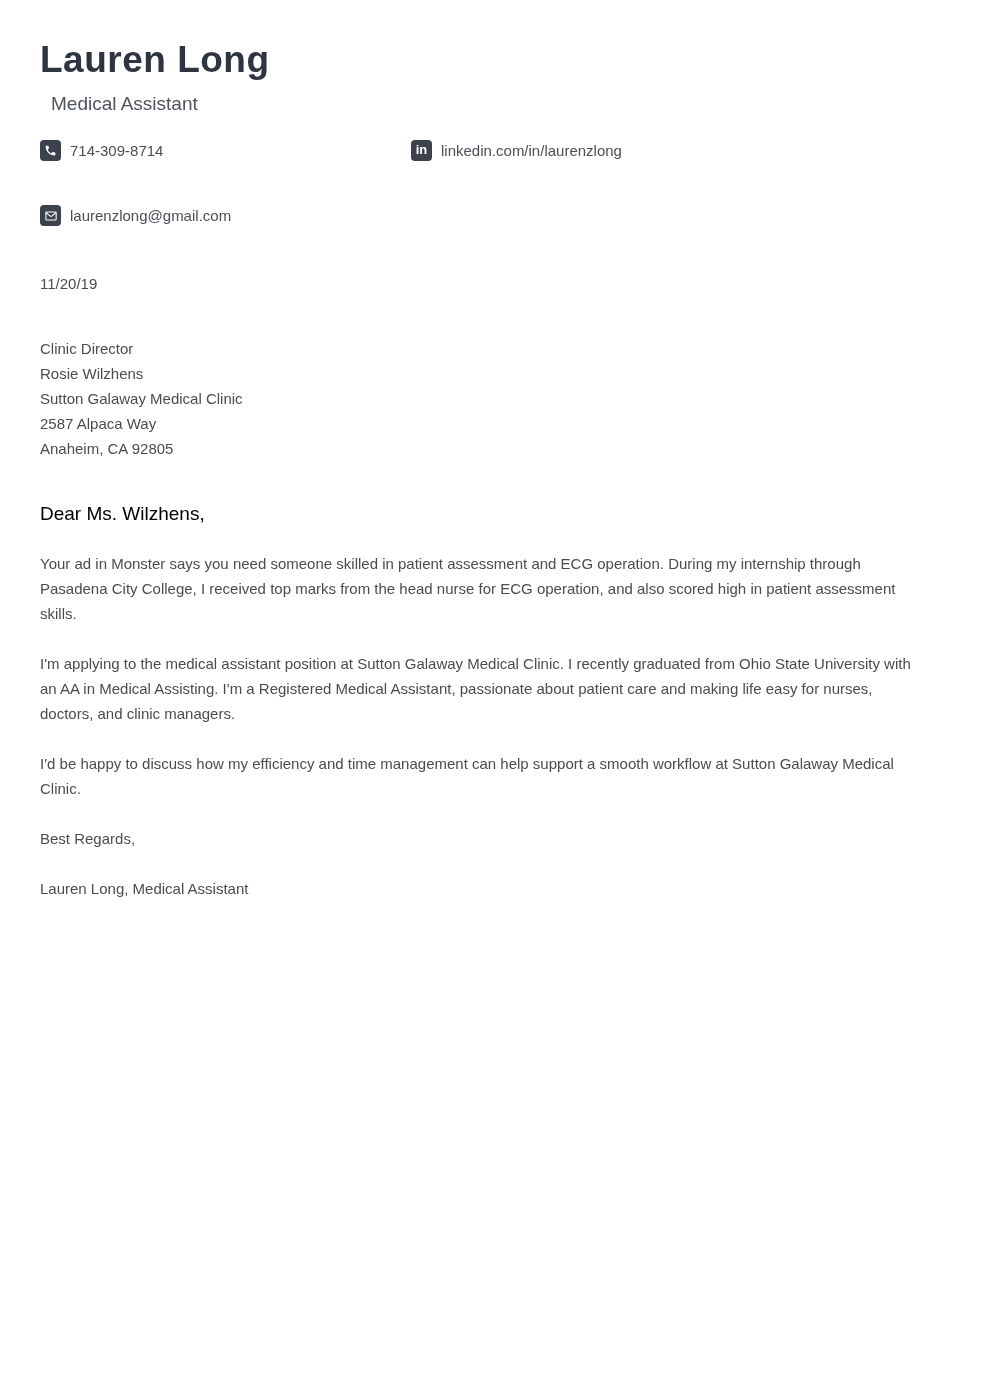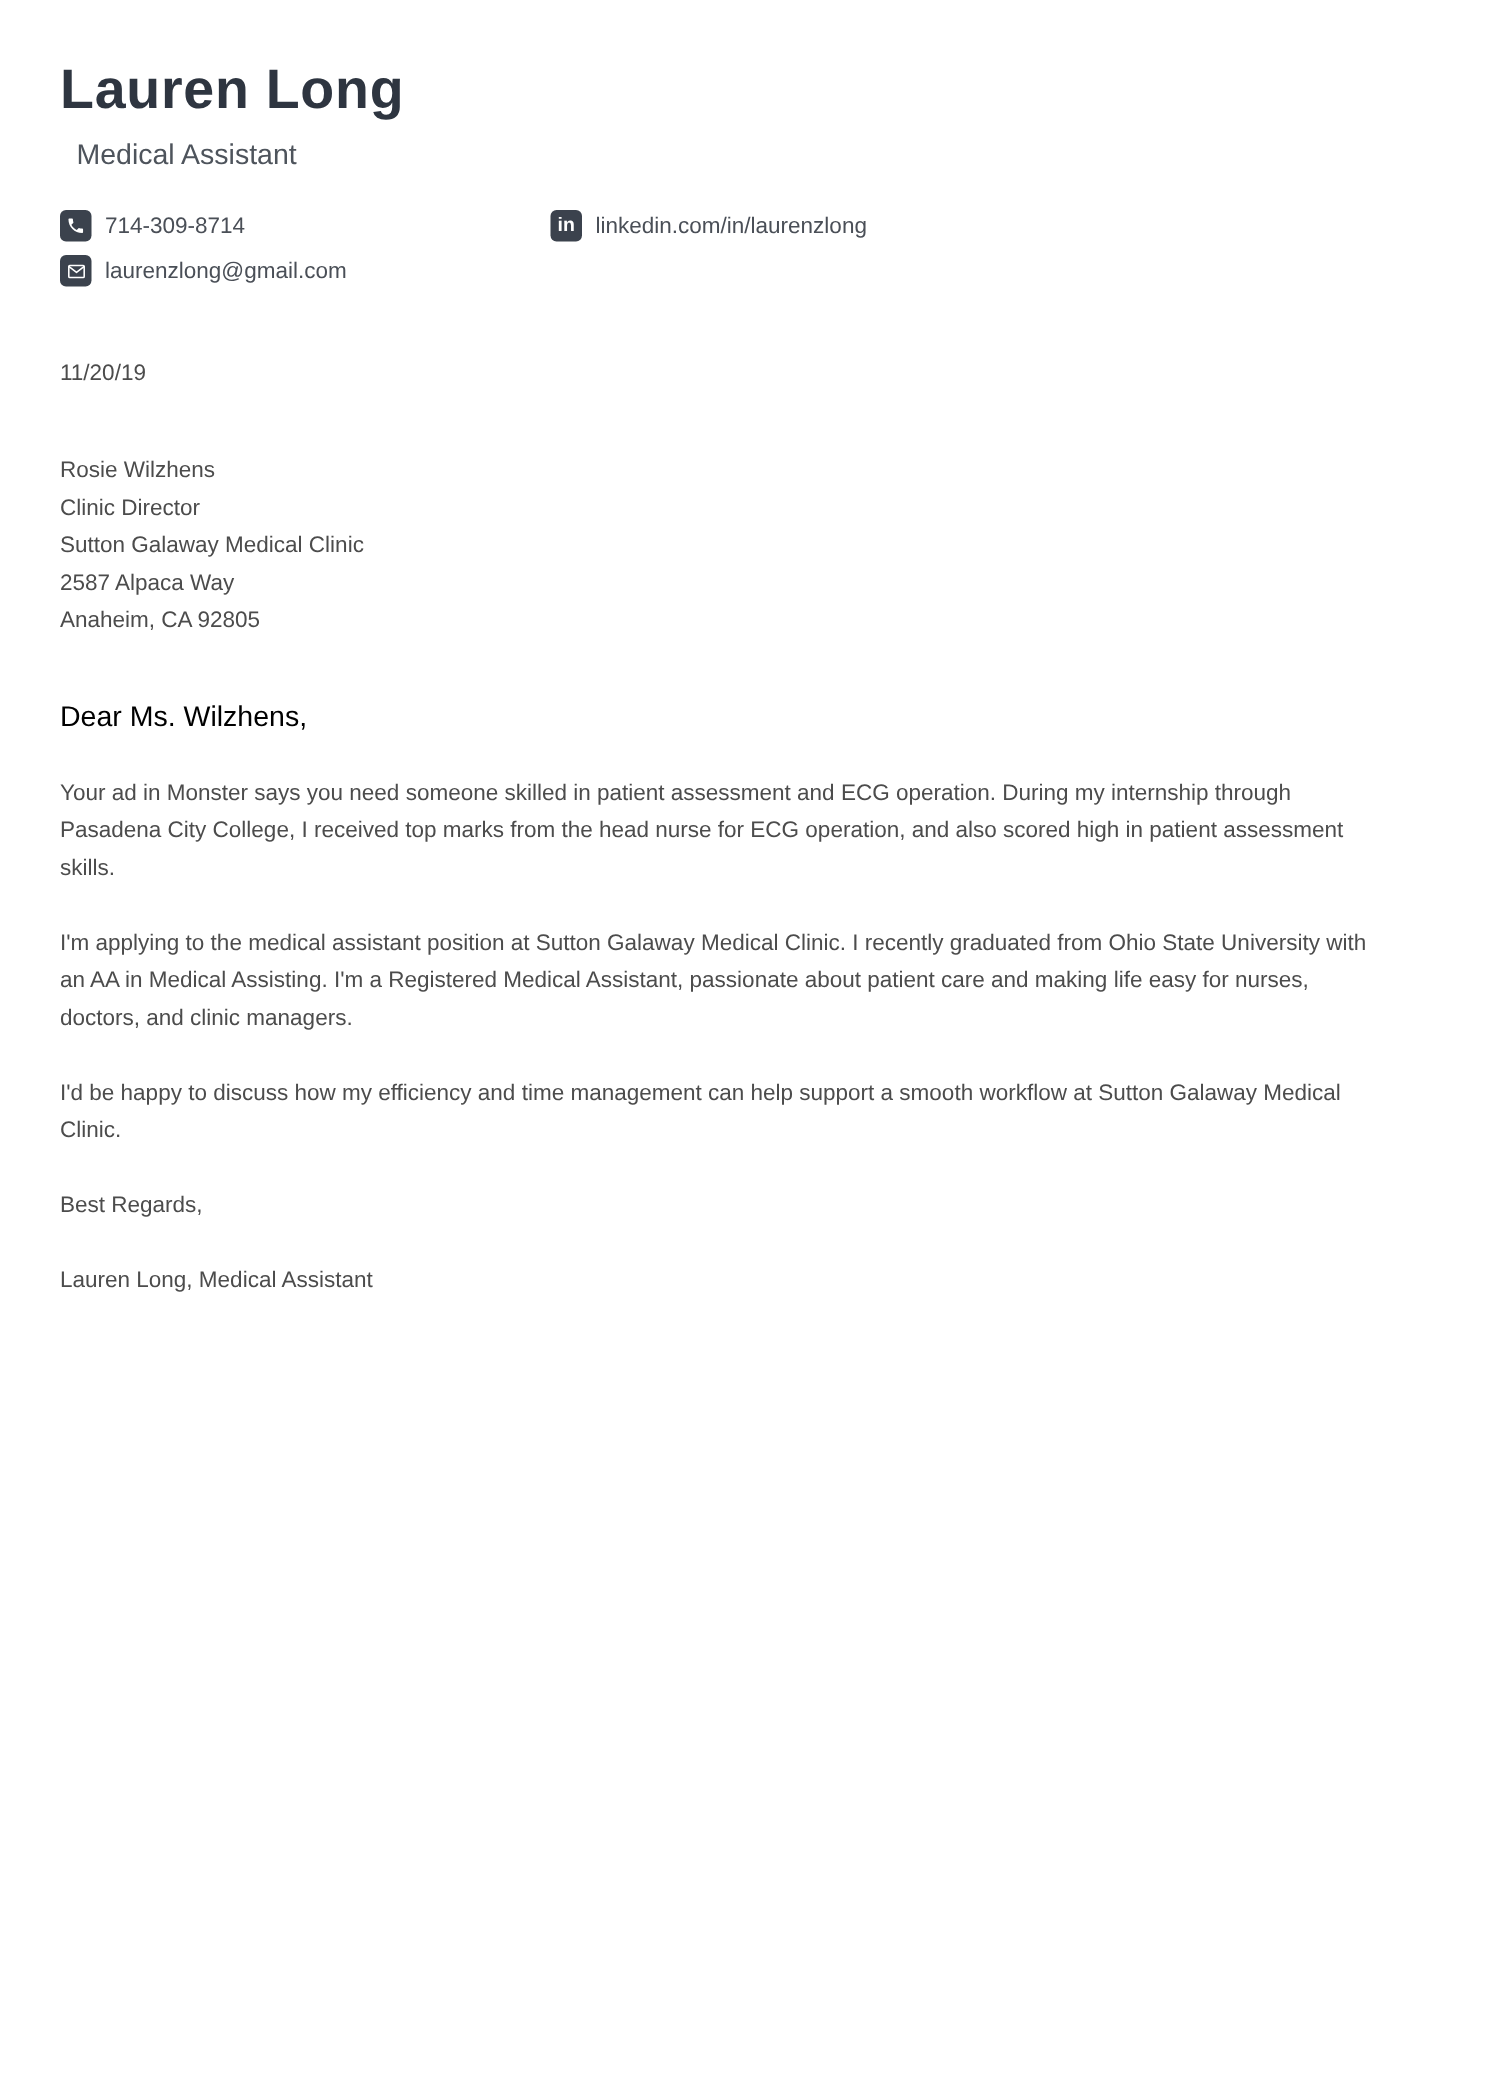--- a/index.html
+++ b/index.html
@@ -37,20 +37,21 @@
     font-weight: 400;
     color: #4e545c;
   }
   .contact-grid {
     margin-top: 25px;
     display: grid;
     grid-template-columns: 327px 1fr;
     grid-auto-rows: 21px;
     row-gap: 9px;
     align-items: center;
+    gap: 44px;
   }
   .contact-item {
     display: flex;
     align-items: center;
     gap: 9px;
     font-size: 15px;
     color: #4a4f57;
   }
   .c-phone    { grid-column: 1; grid-row: 1; }
   .c-linkedin { grid-column: 2; grid-row: 1; }
@@ -134,22 +135,22 @@
         </svg>
       </span>
       <span>laurenzlong@gmail.com</span>
     </div>
 
   </div>
 
   <div class="date-line">11/20/19</div>
 
   <div class="recipient">
+    <div>Clinic Director</div>
     <div>Rosie Wilzhens</div>
-    <div>Clinic Director</div>
     <div>Sutton Galaway Medical Clinic</div>
     <div>2587 Alpaca Way</div>
     <div>Anaheim, CA 92805</div>
   </div>
 
   <div class="salutation">Dear Ms. Wilzhens,</div>
 
   <p class="para">Your ad in Monster says you need someone skilled in patient assessment and ECG operation. During my internship through Pasadena City College, I received top marks from the head nurse for ECG operation, and also scored high in patient assessment skills.</p>
   <p class="para">I'm applying to the medical assistant position at Sutton Galaway Medical Clinic. I recently graduated from Ohio State University with an AA in Medical Assisting. I'm a Registered Medical Assistant, passionate about patient care and making life easy for nurses, doctors, and clinic managers.</p>
   <p class="para">I'd be happy to discuss how my efficiency and time management can help support a smooth workflow at Sutton Galaway Medical Clinic.</p>

